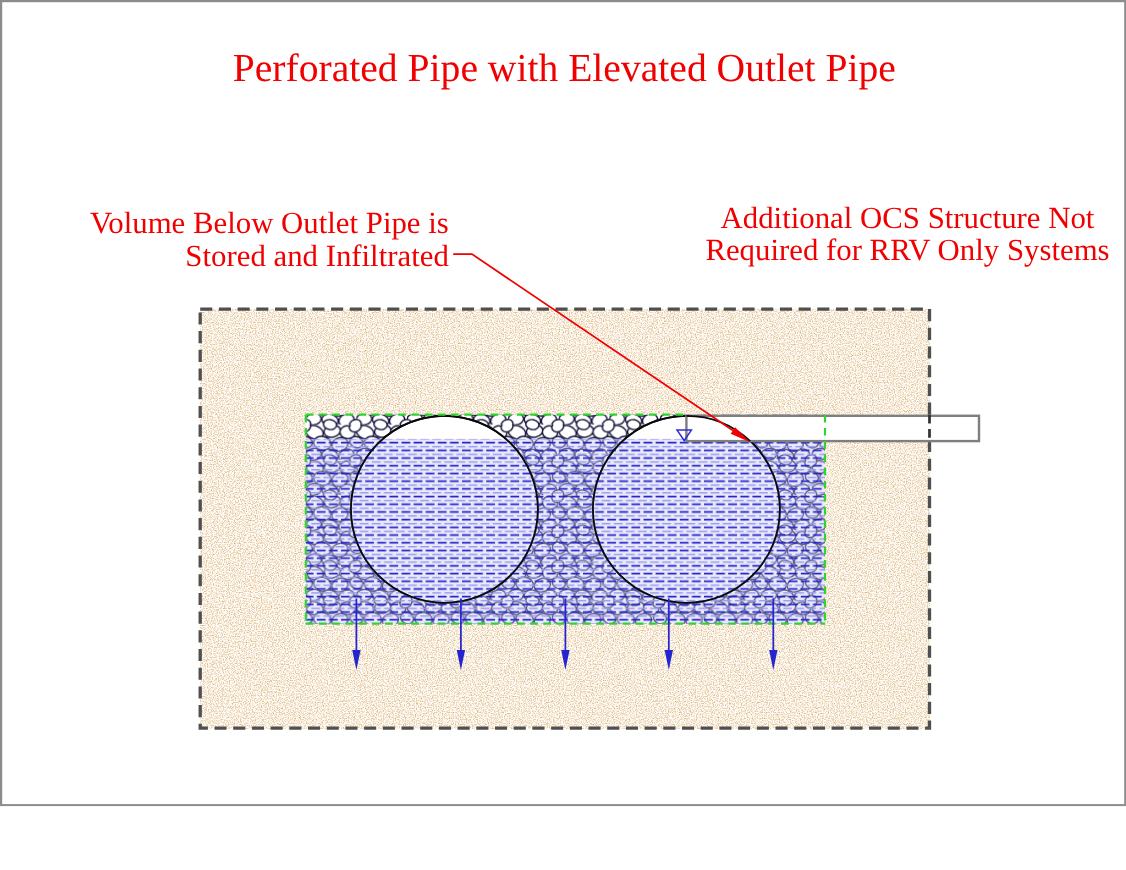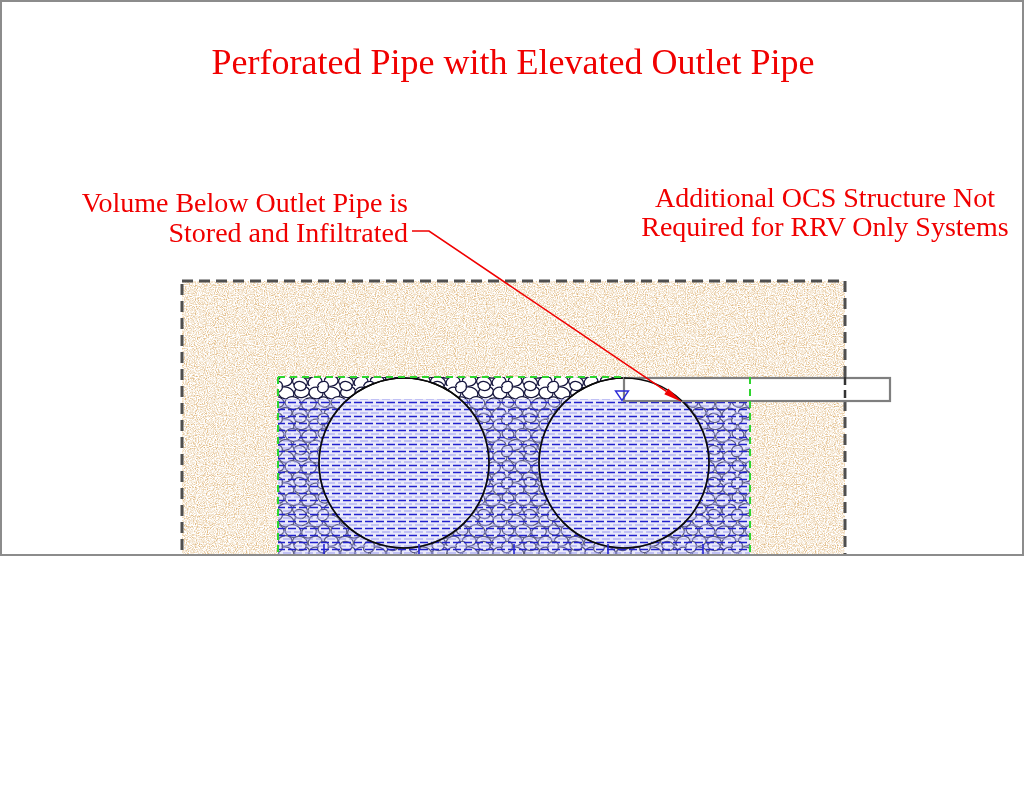--- a/index.html
+++ b/index.html
@@ -1,18 +1,18 @@
 <!DOCTYPE html>
 <html><head>
 <meta charset="utf-8">
 <style>
   html,body{margin:0;padding:0;background:#ffffff;}
   .canvas{
     position:relative;
-    width:1024px;height:556px;
+    width:1024px;height:733px;
     box-sizing:border-box;
     background:#ffffff;
     border:2px solid #8c8c8c;
     overflow:hidden;
     font-family:"Liberation Serif", serif;
   }
   svg{display:block;}
   text{font-family:"Liberation Serif", serif;}
   .title-text{font-size:36px;fill:#f00000;}
   .note-text{font-size:28px;fill:#f00000;}

